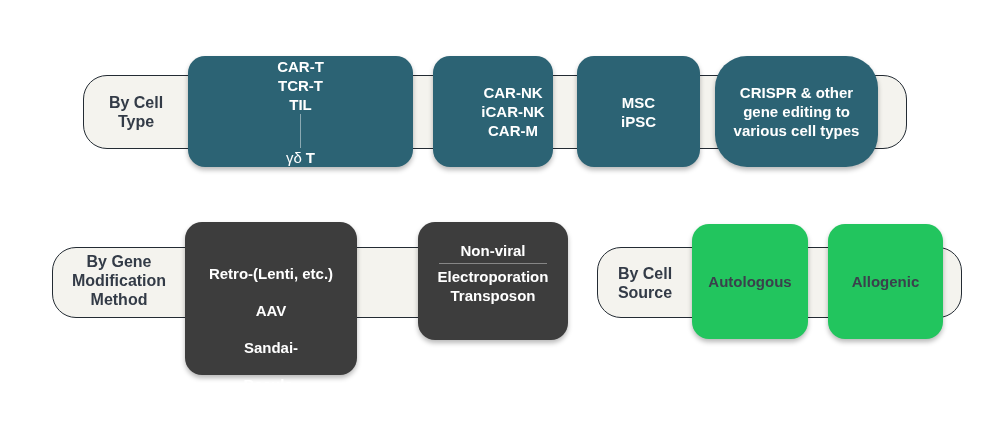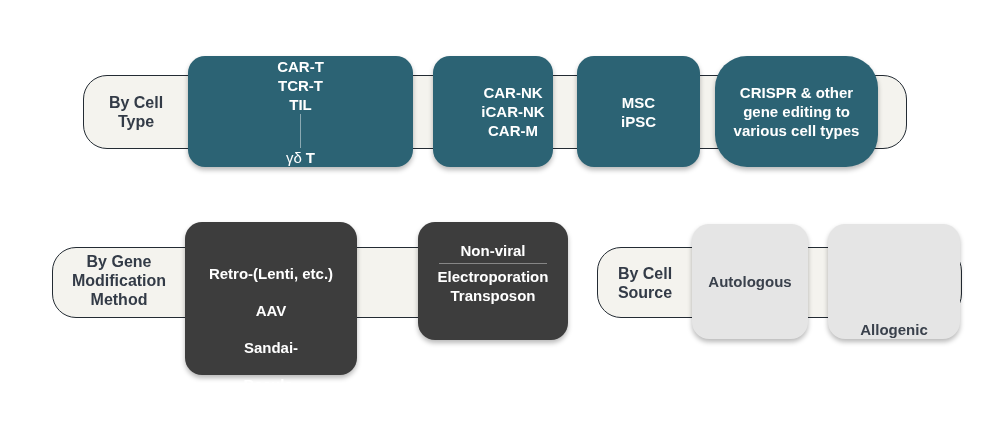--- a/index.html
+++ b/index.html
@@ -42,21 +42,21 @@
     font-size: 15px;
     font-weight: 700;
     line-height: 19px;
     color: #ffffff;
     box-shadow: 0 3px 5px rgba(0,0,0,0.28);
     z-index: 2;
     box-sizing: border-box;
   }
   .teal { background: #2c6374; }
   .dark { background: #3d3d3d; }
-  .gray { background: #e5e5e5; color: #3a414c; }
+  .gray { background: #22c55e; color: #3a414c; }
   .split { flex-direction: column; }
   .split .col {
     display: flex;
     flex-direction: column;
     justify-content: center;
     align-items: center;
     text-align: center;
     height: 100%;
   }
   .split .col-left  { width: 96px; }
@@ -152,17 +152,17 @@
 
   <div class="pill-label" style="left:597px; top:247px; width:96px; height:71px;">
     <span>By Cell</span>
     <span>Source</span>
   </div>
 
   <div class="box gray" style="left:692px; top:224px; width:116px; height:115px;">
     <span>Autologous</span>
   </div>
 
-  <div class="box gray" style="left:828px; top:224px; width:132px; height:115px;justify-content:flex-end;">
+  <div class="box gray" style="left:828px; top:224px; width:115px; height:115px;">
     <span>Allogenic</span>
   </div>
 
 </div>
 
 </body></html>

